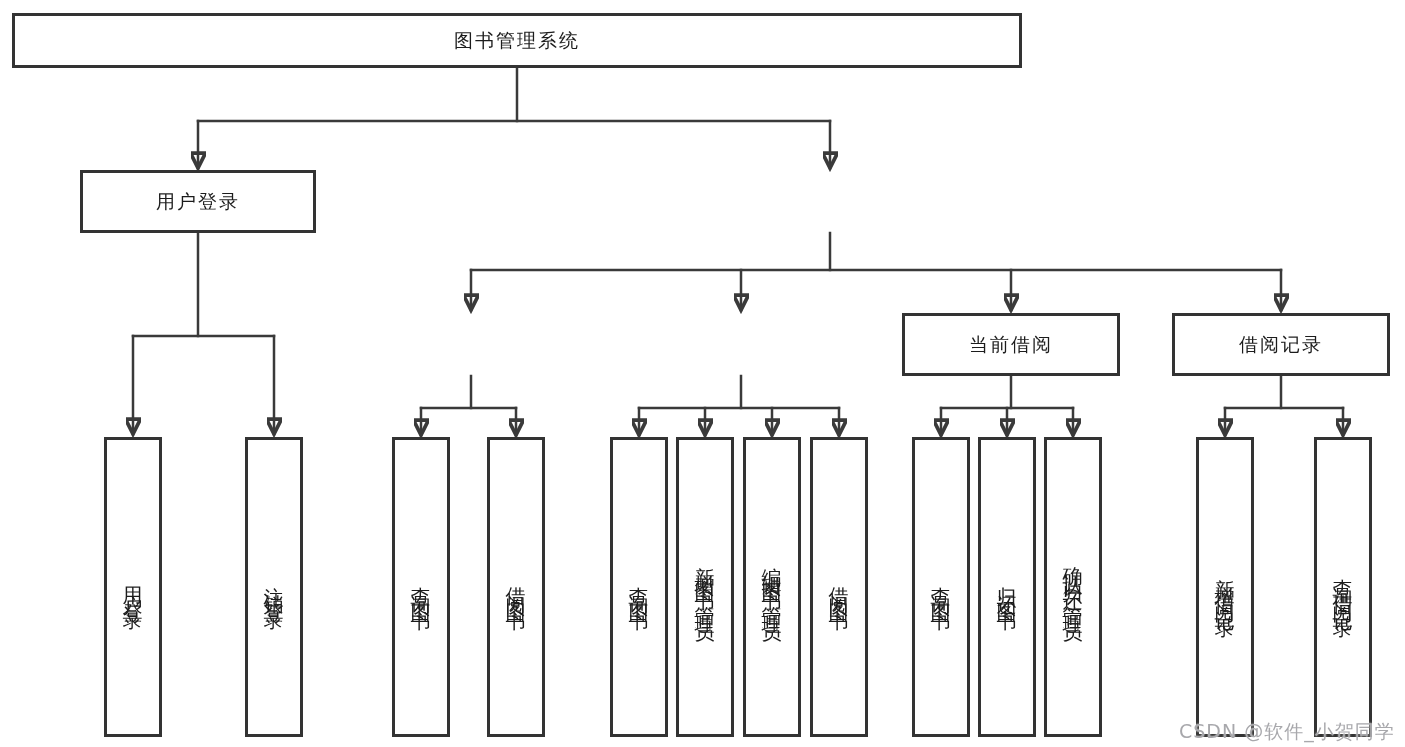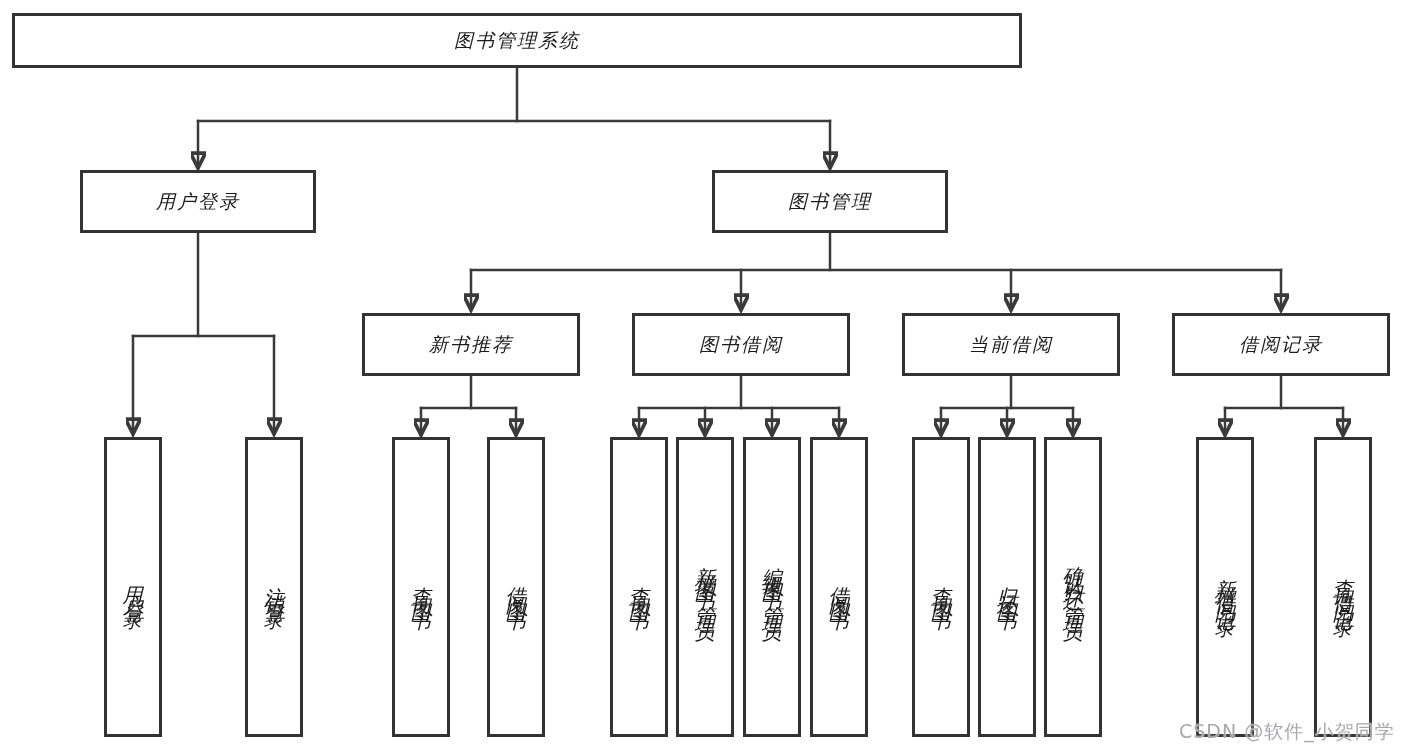--- a/index.html
+++ b/index.html
@@ -30,21 +30,20 @@
   }
   .box {
     position: absolute;
     box-sizing: border-box;
     background: #ffffff;
     border: 3px solid #333333;
     display: flex;
     align-items: center;
     justify-content: center;
     color: #1c1c1c;
-    font-style: italic;
   }
   .h-label {
     font-size: 19px;
     letter-spacing: 2px;
     white-space: nowrap;
   }
   .root-box   { left: 12px;  top: 13px;  width: 1010px; height: 55px; }
   .lvl2 { top: 170px; height: 63px; width: 236px; }
   .lvl3 { top: 313px; height: 63px; width: 218px; }
   .leaf { top: 437px; height: 300px; width: 58px; }
@@ -131,30 +130,21 @@
     </g>
   </svg>
 
   <div class="box root-box">
     <span class="h-label">图书管理系统</span>
   </div>
 
   <div class="box lvl2" style="left:80px;">
     <span class="h-label">用户登录</span>
   </div>
-  <div class="box lvl2" style="left:712px;">
-    <span class="h-label">图书管理</span>
-  </div>
 
-  <div class="box lvl3" style="left:362px;">
-    <span class="h-label">新书推荐</span>
-  </div>
-  <div class="box lvl3" style="left:632px;">
-    <span class="h-label">图书借阅</span>
-  </div>
   <div class="box lvl3" style="left:902px;text-align:center;">
     <span class="h-label">当前借阅</span>
   </div>
   <div class="box lvl3" style="left:1172px;">
     <span class="h-label">借阅记录</span>
   </div>
 
   <div class="box leaf" style="left:104px;">
     <span class="v-label">用户登录</span>
   </div>

